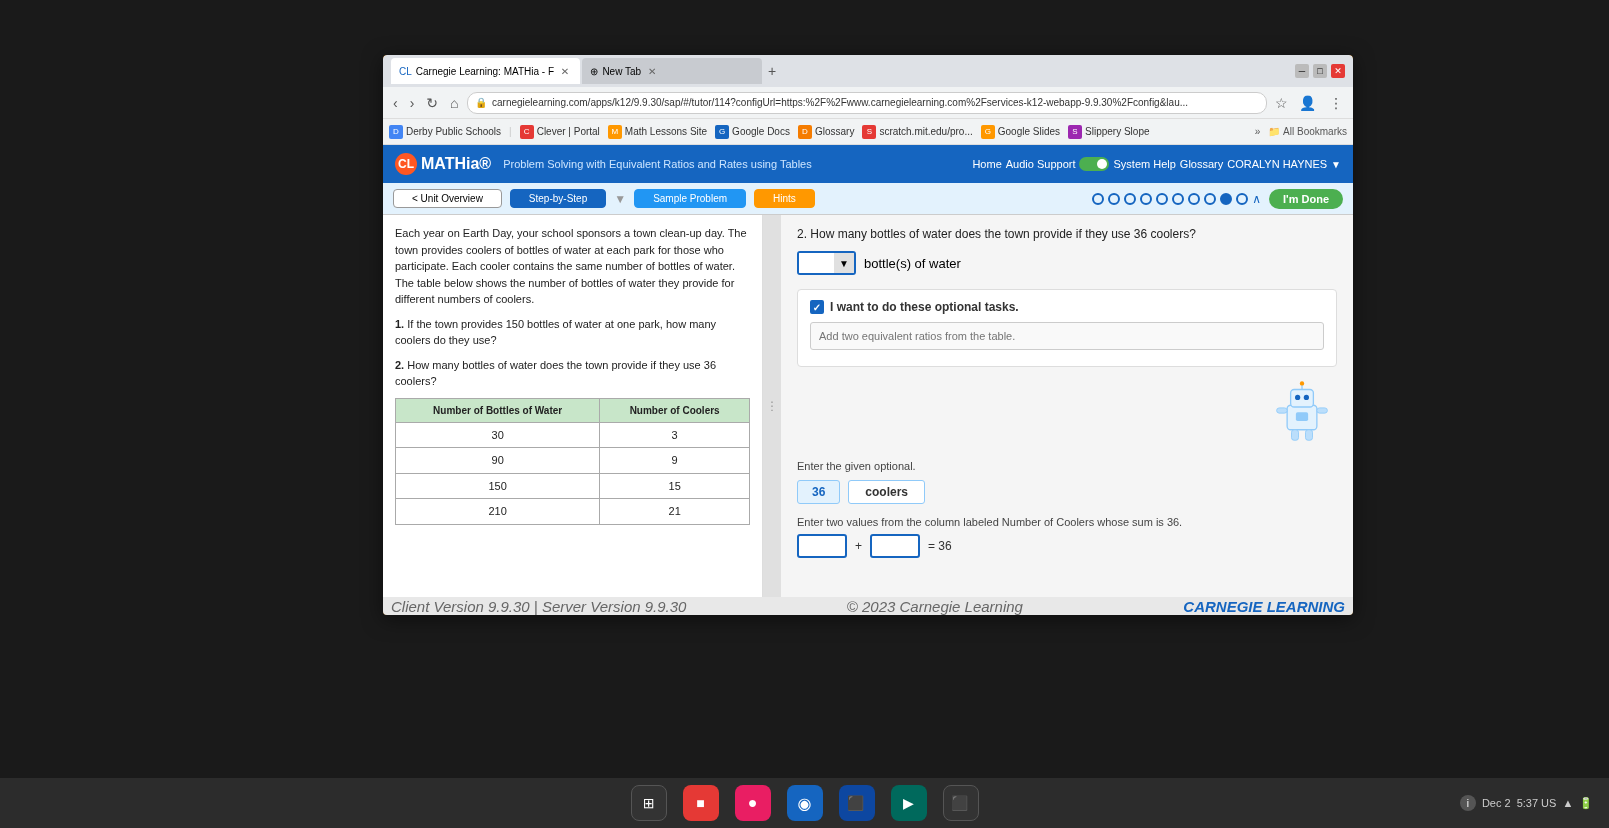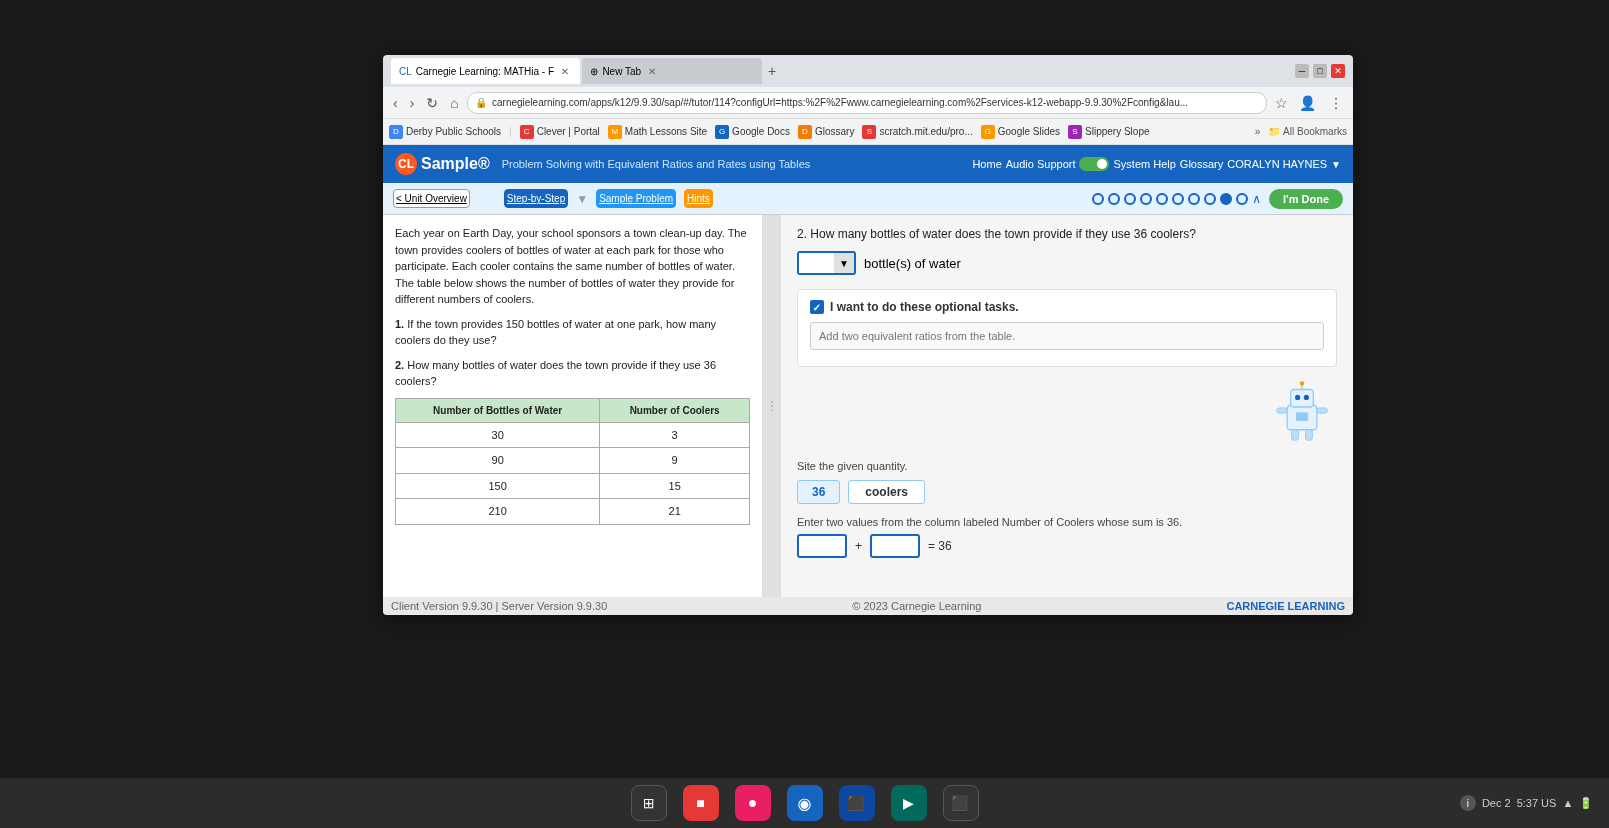--- a/index.html
+++ b/index.html
@@ -242,34 +242,32 @@
       background: #e3f2fd;
       height: 32px;
       display: flex;
       align-items: center;
       padding: 0 10px;
       gap: 8px;
       border-bottom: 1px solid #ccc;
     }
 
     .sub-header-btn {
-      padding: 3px 2px;
+      padding: 3px 18px;
       border: 1px solid #999;
       border-radius: 4px;
       font-size: 10px;
       cursor: pointer;
       background: #fff;
-      text-decoration: underline;
     }
 
     .sub-header-btn.active {
       background: #1565c0;
       color: white;
       border-color: #1565c0;
-      margin-left: 26px;
     }
 
     .sub-header-btn.sample {
       background: #2196f3;
       color: white;
       border-color: #2196f3;
     }
 
     .sub-header-btn.hints {
       background: #ff9800;
@@ -519,23 +517,24 @@
       padding: 2px 4px;
       font-size: 11px;
     }
 
     .footer-bar {
       background: #e8e8e8;
       height: 18px;
       display: flex;
       align-items: center;
       padding: 0 8px;
-      font-size: 11px;
+      font-size: 15px;
       color: #666;
       justify-content: space-between;
+      font-style: italic;
     }
 
     
     .taskbar {
       position: absolute;
       bottom: 0;
       left: 0;
       right: 0;
       height: 50px;
       background: #2c2c2c;
@@ -665,21 +664,21 @@
     </div>
     <span style="margin-left:auto;color:#555;font-size:10px;cursor:pointer;">»</span>
     <span style="color:#555;font-size:10px;cursor:pointer;">📁 All Bookmarks</span>
   </div>
 
   <div class="mathia-app">
 
     <div class="mathia-header">
       <div class="mathia-logo">
         <div class="mathia-logo-icon">CL</div>
-        <span>Sample®</span>
+        <span>MATHia®</span>
       </div>
       <div class="mathia-title">Problem Solving with Equivalent Ratios and Rates using Tables</div>
       <div class="header-nav">
         <a>Home</a>
         <a>Audio Support</a>
         <div class="toggle-switch"></div>
         <a>System Help</a>
         <a>Glossary</a>
         <span class="user-name">CORALYN HAYNES</span>
         <span style="color:white;font-size:10px;">▼</span>
@@ -790,21 +789,21 @@
             <rect x="6" y="33" width="12" height="6" rx="3" fill="#bbdefb" stroke="#90caf9" stroke-width="1"></rect>
             <rect x="52" y="33" width="12" height="6" rx="3" fill="#bbdefb" stroke="#90caf9" stroke-width="1"></rect>
 
             <rect x="23" y="58" width="8" height="12" rx="3" fill="#bbdefb" stroke="#90caf9" stroke-width="1"></rect>
             <rect x="39" y="58" width="8" height="12" rx="3" fill="#bbdefb" stroke="#90caf9" stroke-width="1"></rect>
 
             <rect x="28" y="38" width="14" height="10" rx="2" fill="#90caf9"></rect>
           </svg>
         </div>
 
-        <div class="given-quantity">Site the given quantity.</div>
+        <div class="given-quantity">Enter the given optional.</div>
 
         <div class="quantity-row">
           <div class="quantity-box">36</div>
           <div class="value-box">coolers</div>
         </div>
 
         <div class="sum-instruction">Enter two values from the column labeled Number of Coolers whose sum is 36.</div>
 
         <div class="sum-row">
           <input type="text" class="sum-input" style="">

